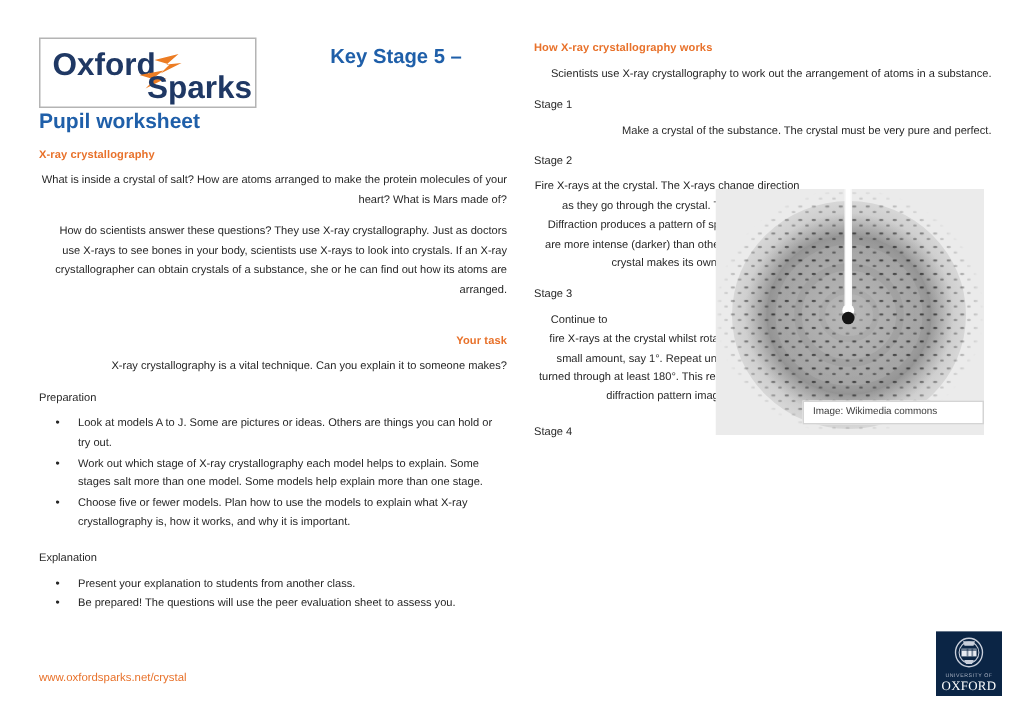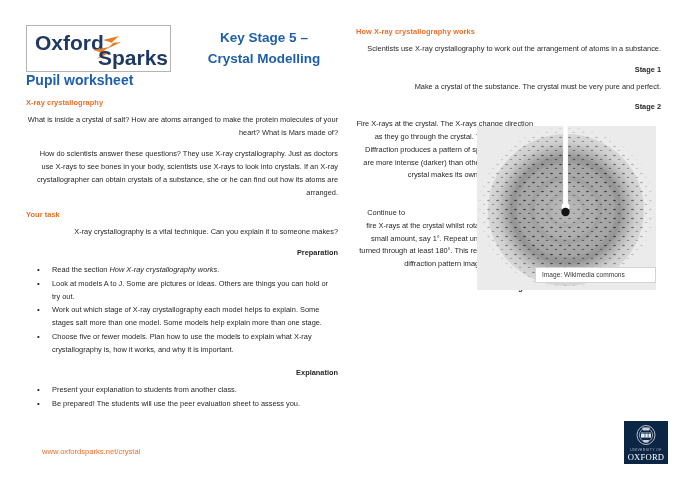--- a/index.html
+++ b/index.html
@@ -71,22 +71,21 @@
     margin: 0 0 7px 0;
     color: #e8712a;
     font-size: 7.4px;
     font-weight: bold;
     letter-spacing: 0.01em;
   }
   .heading-bold {
     margin: 9px 0 7px 0;
     color: #262626;
     font-size: 7.4px;
-    font-weight: bold;
-    text-align: right;
+    font-weight: normal;
   }
 
   
   p.body {
     margin: 0 0 9px 0;
     color: #262626;
     font-size: 7.4px;
     line-height: 1.72;
     text-align: right;
   }
@@ -111,21 +110,21 @@
     position: absolute;
     left: -6px;
     top: -1px;
     font-size: 8px;
     color: #262626;
   }
 
   
   .url-link {
     position: absolute;
-    left: 42px;
+    left: 26px;
     top: 447px;
     color: #e8712a;
     font-size: 7.6px;
     text-decoration: none;
   }
 
   
   .figure {
     position: absolute;
     left: 477px;
@@ -187,55 +186,51 @@
       <g>
         <polygon points="76,14 92,10 84,17 94,16 80,23 86,17" fill="#ec7c23"></polygon>
         <polygon points="66,24 82,21 74,27 84,26 70,33 76,27" fill="#ec7c23"></polygon>
       </g>
       <text x="71" y="39" font-family="Liberation Sans, sans-serif" font-size="21" font-weight="600" fill="#1f3864">Sparks</text>
     </svg>
   </div>
 
   <div class="doc-title">
     <div>Key Stage 5 –</div>
-    <div>Crystal Modelling</div>
   </div>
 
   <div class="col-left">
 
     <h2 class="section-blue" style="margin-top:54px;">Pupil worksheet</h2>
 
     <div class="heading-orange">X-ray crystallography</div>
 
     <p class="body">What is inside a crystal of salt?  How are atoms arranged to make the protein molecules of your heart? What is Mars made of?</p>
     <p class="body">How do scientists answer these questions?  They use X-ray crystallography.  Just as doctors use X-rays to see bones in your body, scientists use X-rays to look into crystals.  If an X-ray crystallographer can obtain crystals of a substance, she or he can find out how its atoms are arranged.</p>
 
-    <div class="heading-orange" style="margin-top:11px;">Your task</div>
+    <div class="heading-orange" style="margin-top:23px;text-align:right;">Your task</div>
     <p class="body">X-ray crystallography is a vital technique.  Can you explain it to someone makes?</p>
 
     <div class="heading-bold">Preparation</div>
     <ul class="bullets">
-      <li>
-        <span>Read the section </span><span class="ital">How X-ray crystallography works</span><span>.</span>
-      </li>
       <li>
         <span>Look at models A to J.  Some are pictures or ideas.  Others are things you can hold or try out.</span>
       </li>
       <li>
         <span>Work out which stage of X-ray crystallography each model helps to explain. Some stages salt more than one model.  Some models help explain more than one stage.</span>
       </li>
       <li>
         <span>Choose five or fewer models. Plan how to use the models to explain what X-ray crystallography is, how it works, and why it is important.</span>
       </li>
     </ul>
 
     <div class="heading-bold" style="margin-top:12px;">Explanation</div>
     <ul class="bullets">
       <li>Present your explanation to students from another class.</li>
-      <li>Be prepared! The students will use the peer evaluation sheet to assess you.</li>
+      <li>Be prepared! The questions will use the peer evaluation sheet to assess you.</li>
     </ul>
   </div>
 
   <a class="url-link" href="#">www.oxfordsparks.net/crystal</a>
 
   <div class="col-right">
 
     <div class="heading-orange">How X-ray crystallography works</div>
     <p class="body">Scientists use X-ray crystallography to work out the arrangement of atoms in a substance.</p>
 

